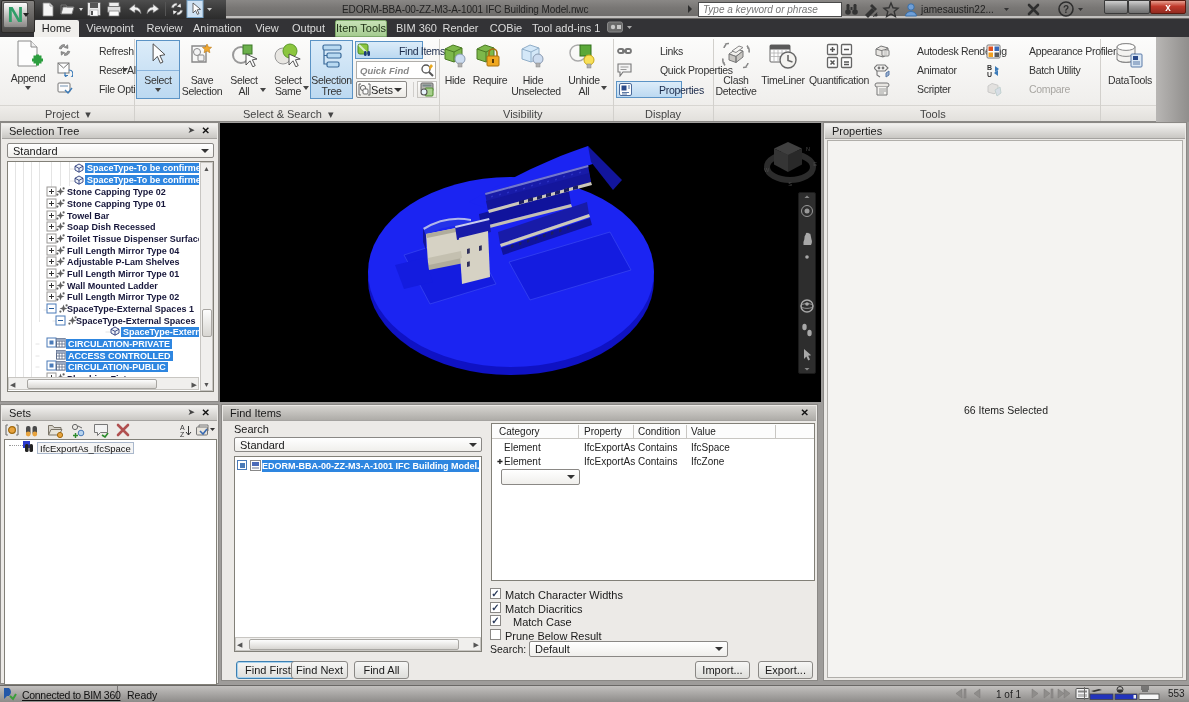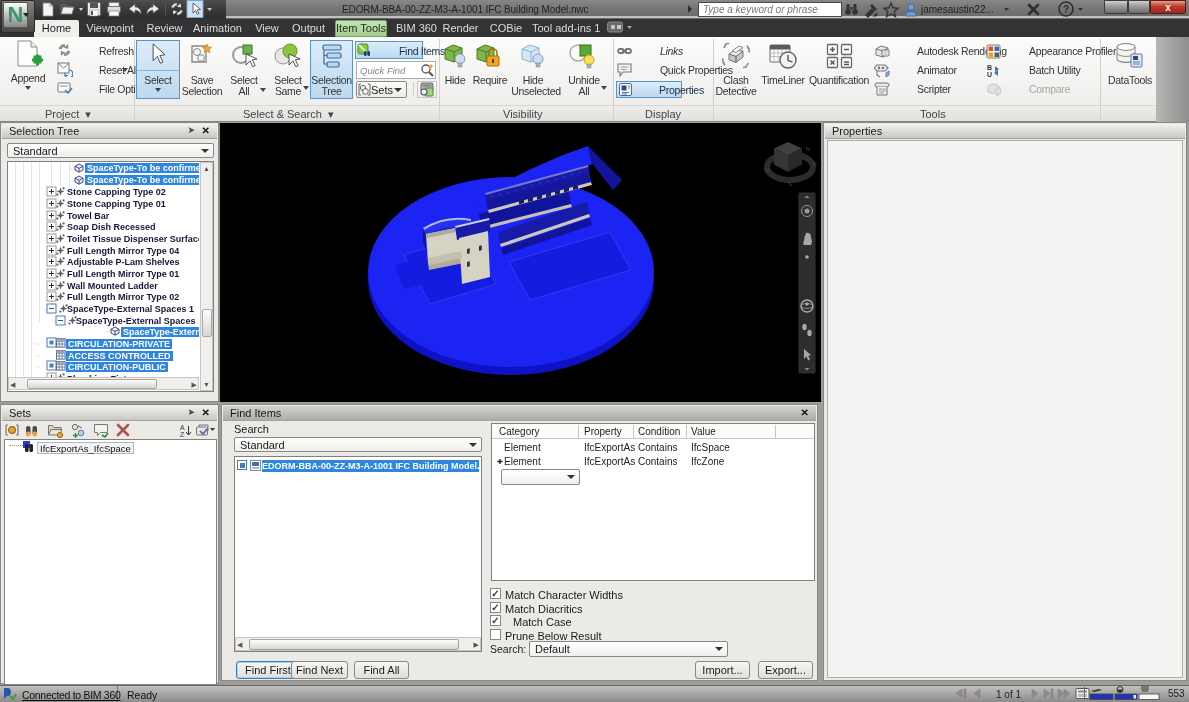--- a/index.html
+++ b/index.html
@@ -258,21 +258,21 @@
 <svg class="abs" style="left:357px;top:43px;" width="15" height="15" viewBox="0 0 15 15">
       <rect x="1" y="1" width="10" height="10" rx="2" fill="#8cc63f" stroke="#4a8a28"></rect>
       <path d="M2 2 l8 8" stroke="#d8eec8" stroke-width="2"></path>
       <g fill="#1a3a7a">
         <rect x="7" y="8" width="2.6" height="5" rx="1.2"></rect>
         <rect x="10.4" y="8" width="2.6" height="5" rx="1.2"></rect>
       </g>
     </svg>
 <div class="rsmall" style="left:375px;top:45px;color:#1a2a4a;">Find Items</div>
 <div class="sunken" style="left:356px;top:61px;width:80px;height:18px;border-color:#b0aeaa;"></div>
-<div class="abs" style="left:360px;top:65px;font-size:9.5px;font-style:italic;color:#888;white-space:nowrap;">Quick Find</div>
+<div class="abs" style="left:360px;top:65px;font-size:9.5px;font-style:italic;color:#888;white-space:nowrap;font-weight:bold;">Quick Find</div>
 <svg class="abs" style="left:420px;top:63px;" width="15" height="15" viewBox="0 0 15 15">
       <circle cx="6" cy="6" r="4" fill="none" stroke="#555" stroke-width="1.3"></circle>
       <path d="M9 9 l4 4" stroke="#555" stroke-width="2"></path>
       <path d="M11 1 l2 2 -3 4 -1-3 z" fill="#e8a820"></path>
     </svg>
 <div class="combo" style="left:356px;top:81px;width:51px;height:17px;background:linear-gradient(#fdfdfc,#eceae6);">
   <span class="ca" style="top:6px;"></span>
 </div>
 <svg class="abs" style="left:358px;top:83px;" width="13" height="13" viewBox="0 0 13 13">
       <path d="M1 1 h2 M1 1 v11 h2 M12 1 h-2 M12 1 v11 h-2" stroke="#666" fill="none"></path>
@@ -322,21 +322,21 @@
 <div class="rlabel" style="left:560px;top:85px;width:48px;">All</div>
 <div class="arrow-dn" style="left:601px;top:86px;"></div>
 
 <svg class="abs" style="left:617px;top:44px;" width="15" height="14" viewBox="0 0 15 14">
       <g fill="none" stroke="#777" stroke-width="1.8">
         <rect x="1" y="5" width="6" height="4" rx="2"></rect>
         <rect x="8" y="5" width="6" height="4" rx="2"></rect>
         <path d="M5 7 h5"></path>
       </g>
     </svg>
-<div class="rsmall" style="left:636px;top:45px;font-style:italic;">Links</div>
+<div class="rsmall" style="left:636px;top:45px;">Links</div>
 <svg class="abs" style="left:617px;top:63px;" width="15" height="14" viewBox="0 0 15 14">
       <path d="M1 1 h13 v8 h-8 l-3 4 v-4 h-2 z" fill="#f4f4f4" stroke="#777" stroke-width="1.1"></path>
       <path d="M3.5 4 h8 M3.5 6.5 h6" stroke="#999"></path>
     </svg>
 <div class="rsmall" style="left:636px;top:64px;">Quick Properties</div>
 <div class="bluebtn" style="left:616px;top:81px;width:66px;height:17px;"></div>
 <svg class="abs" style="left:619px;top:83px;" width="13" height="13" viewBox="0 0 13 13">
       <rect x="0.5" y="0.5" width="12" height="12" rx="1.5" fill="#fdfdfd" stroke="#4a6a9a"></rect>
       <rect x="2.5" y="2.5" width="5" height="5" fill="#2a4a8a"></rect>
       <path d="M9 3 h2 M9 5 h2 M3 9.5 h7 M3 11 h5" stroke="#4a6a9a" stroke-width="0.9"></path>
@@ -758,20 +758,21 @@
   <div class="wbtn" style="left:14px;top:256px;width:64px;height:18px;line-height:17px;border:1px solid #3c7fb1;box-shadow:0 0 0 1px #a8d2ee inset;">Find First</div>
   <div class="wbtn" style="left:69px;top:256px;width:57px;height:18px;line-height:17px;">Find Next</div>
   <div class="wbtn" style="left:132px;top:256px;width:55px;height:18px;line-height:17px;">Find All</div>
   <div class="wbtn" style="left:473px;top:256px;width:55px;height:18px;line-height:17px;">Import...</div>
   <div class="wbtn" style="left:536px;top:256px;width:55px;height:18px;line-height:17px;">Export...</div>
 </div>
 
 <div class="panel" id="props" style="left:823px;top:122px;width:364px;height:559px;">
   <div class="phead">Properties</div>
   <div class="abs" style="left:3px;top:17px;width:356px;height:538px;background:#f4f3f1;border:1px solid #b0aeaa;"></div>
+  <div class="abs" style="left:0;top:281px;width:364px;text-align:center;font-size:10.5px;color:#222;">66 Items Selected</div>
 </div>
 
 <div class="abs" id="statusbar"></div>
 <div class="abs" style="left:0px;top:686px;width:118px;height:15px;border-right:1px solid #7a7876;"></div>
 <svg class="abs" style="left:2px;top:687px;" width="16" height="14" viewBox="0 0 16 14">
   <path d="M2 1 h5 a5 5 0 0 1 0 8 h-2 l-3 3 z" fill="#2458a8"></path>
   <path d="M8 9 l3 3 3-5" stroke="#3a9e3a" stroke-width="2" fill="none"></path>
 </svg>
 <div class="abs" style="left:22px;top:689px;font-size:10.5px;letter-spacing:-0.3px;color:#111;text-decoration:underline;">Connected to BIM 360</div>
 <div class="abs" style="left:127px;top:689px;font-size:10.5px;color:#111;">Ready</div>

